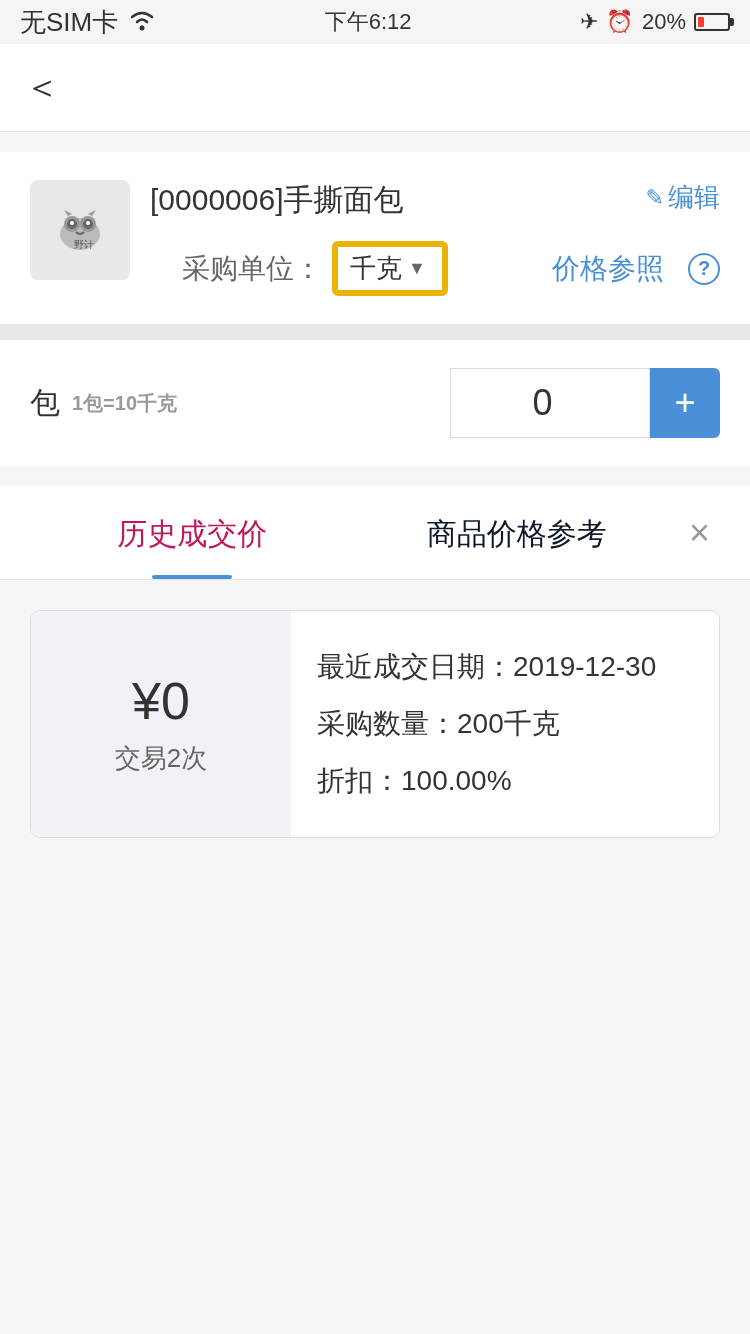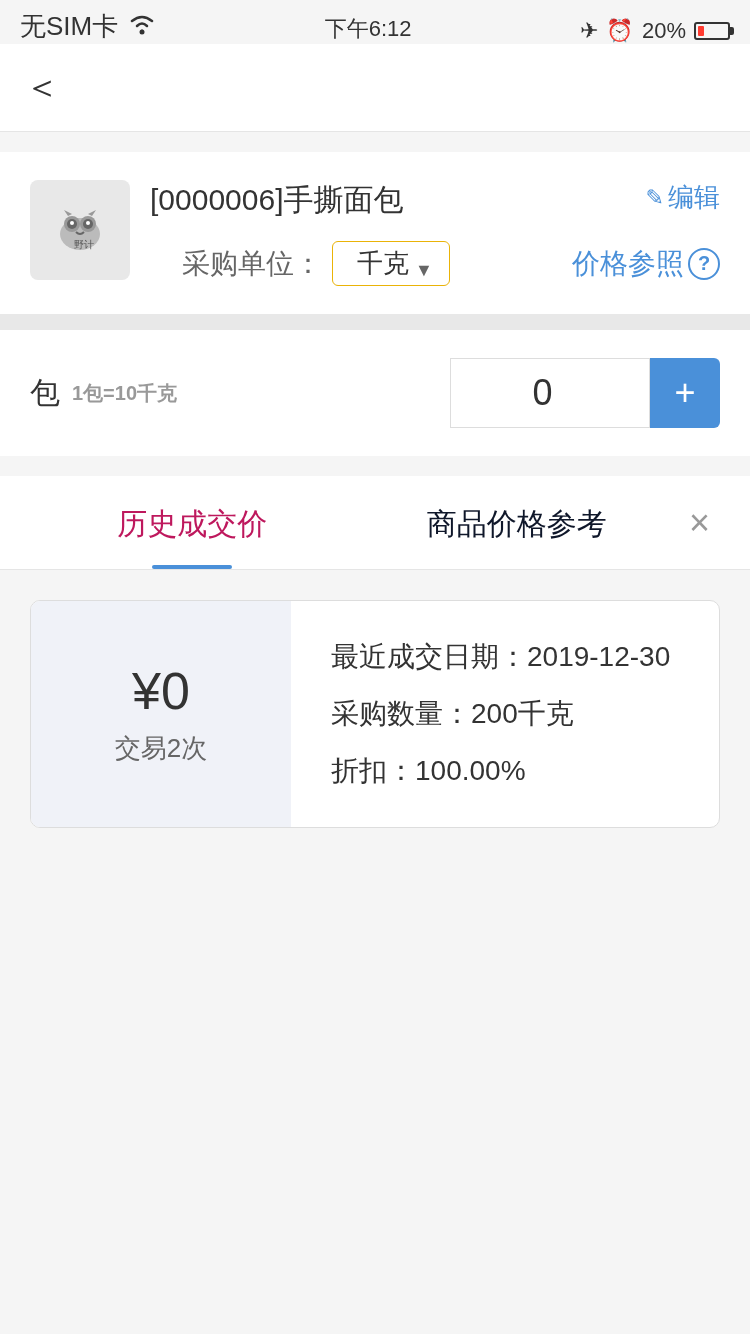--- a/index.html
+++ b/index.html
@@ -11,21 +11,21 @@
       background: #f5f5f5;
       overflow-x: hidden;
     }
 
     
     .status-bar {
       width: 750px;
       height: 44px;
       background: #f5f5f5;
       display: flex;
-      align-items: flex-end;
+      align-items: center;
       justify-content: space-between;
       padding: 0 20px;
     }
     .status-left {
       font-size: 26px;
       color: #333;
       font-weight: 500;
       display: flex;
       align-items: center;
       gap: 10px;
@@ -157,39 +157,39 @@
     }
     .unit-label {
       font-size: 28px;
       color: #666;
       display: flex;
       align-items: center;
       gap: 10px;
     }
     .unit-dropdown {
       display: inline-flex;
-      align-items: flex-end;
-      border: 1px solid #eab308;
+      align-items: center;
+      border: 6px solid #eab308;
       border-radius: 6px;
-      padding: 4px 16px 4px 24px;
+      padding: 4px 16px 4px 12px;
       font-size: 26px;
       color: #333;
       background: #fff;
       gap: 6px;
     }
     .unit-arrow {
       font-size: 18px;
       color: #666;
     }
     .price-ref {
       font-size: 28px;
       color: #4a90d9;
       display: flex;
       align-items: center;
-      gap: 4px;
+      gap: 24px;
       cursor: pointer;
     }
     .price-ref-icon {
       width: 32px;
       height: 32px;
       border: 2px solid #4a90d9;
       border-radius: 50%;
       display: inline-flex;
       align-items: center;
       justify-content: center;
@@ -324,21 +324,21 @@
       color: #333;
       font-weight: 300;
     }
     .history-count {
       font-size: 26px;
       color: #666;
       margin-top: 10px;
     }
     .history-right {
       flex: 1;
-      padding: 36px 40px;
+      padding: 36px 26px;
       display: flex;
       flex-direction: column;
       gap: 18px;
     }
     .history-detail-row {
       font-size: 28px;
       color: #333;
       line-height: 1.4;
     }
     .history-detail-label {

